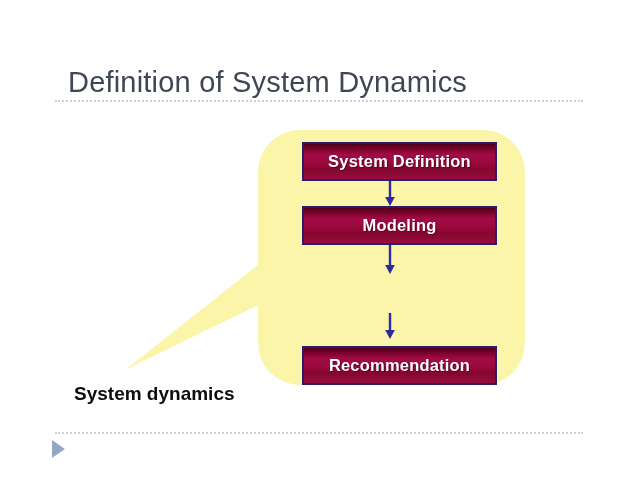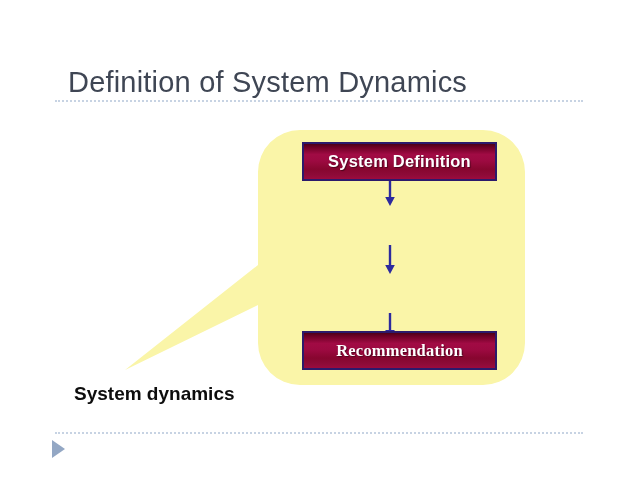--- a/index.html
+++ b/index.html
@@ -95,21 +95,21 @@
     color: #ffffff;
     font-size: 16.5px;
     font-weight: bold;
     letter-spacing: 0.2px;
     text-shadow: 1px 1px 1px rgba(0,0,0,0.45);
     margin-left: 12px;
   }
   #flow-box-0 { top: 142px; }
   #flow-box-1 { top: 206px; }
   #flow-box-2 { top: 274px; }
-  #flow-box-3 { top: 331px; font-family: Liberation Serif, serif; }
+  #flow-box-3 { top: 346px; }
 
   
   .connector {
     position: absolute;
     left: 382px;
     width: 16px;
   }
   .connector svg { display: block; }
   #connector-0 { top: 181px; height: 25px; }
   #connector-1 { top: 245px; height: 29px; }
@@ -157,20 +157,23 @@
     <span>System Definition</span>
   </div>
 
   <div class="connector" id="connector-0">
     <svg viewBox="0 0 16 25" width="16" height="25" xmlns="http://www.w3.org/2000/svg">
       <line x1="8" y1="0" x2="8" y2="18" stroke="#2c2a9e" stroke-width="2.4"></line>
       <polygon points="8,25 3.2,16 12.8,16" fill="#2c2a9e"></polygon>
     </svg>
   </div>
 
+  <div class="flow-box" id="flow-box-1">
+    <span>Modeling</span>
+  </div>
 
   <div class="connector" id="connector-1">
     <svg viewBox="0 0 16 29" width="16" height="29" xmlns="http://www.w3.org/2000/svg">
       <line x1="8" y1="0" x2="8" y2="22" stroke="#2c2a9e" stroke-width="2.4"></line>
       <polygon points="8,29 3.2,20 12.8,20" fill="#2c2a9e"></polygon>
     </svg>
   </div>
 
 
   <div class="connector" id="connector-2">

